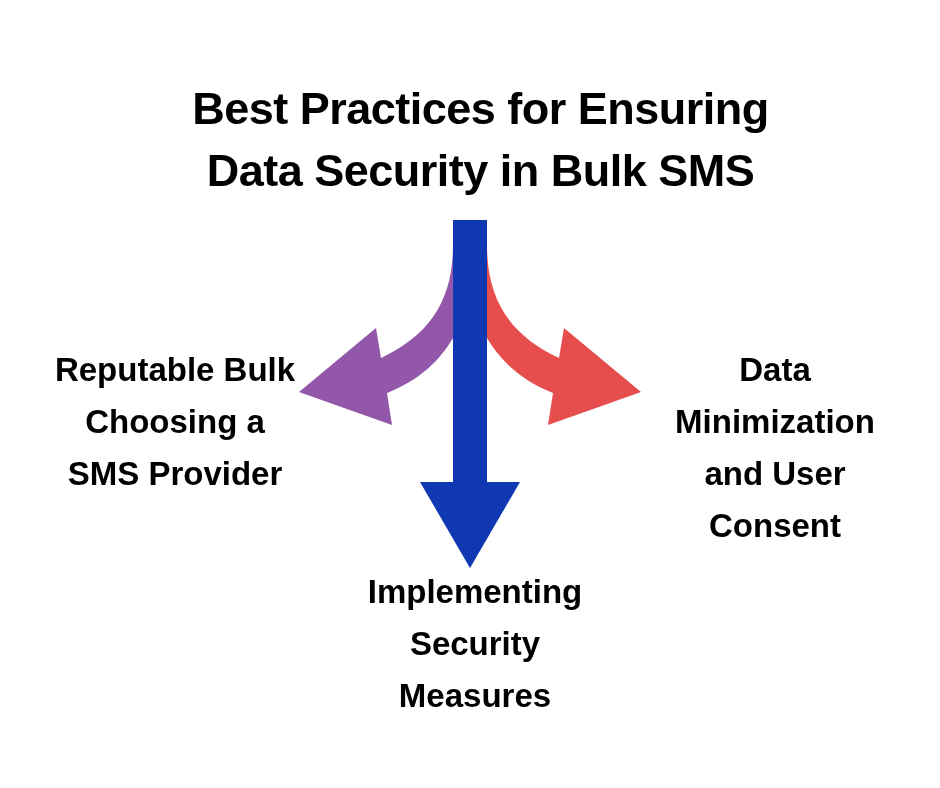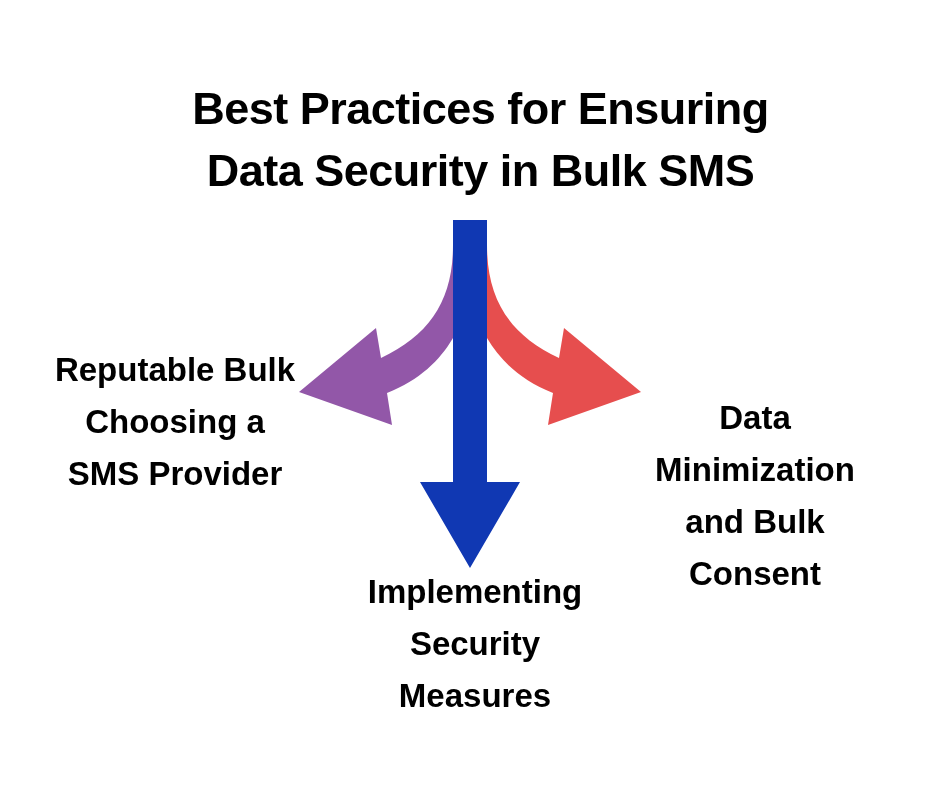--- a/index.html
+++ b/index.html
@@ -29,21 +29,21 @@
     .title span { display: block; padding-left: 21px; }
     .label {
       position: absolute;
       text-align: center;
       font-weight: bold;
       font-size: 33px;
       line-height: 52px;
     }
     .label span { display: block; }
     #label-left { left: 20px; top: 344px; width: 310px; }
-    #label-right { left: 620px; top: 344px; width: 270px; margin-top: 48px; }
+    #label-right { left: 640px; top: 344px; width: 270px; }
     #label-bottom { left: 325px; top: 566px; width: 300px; }
     svg.arrows {
       position: absolute;
       left: 0;
       top: 0;
       width: 940px;
       height: 788px;
     }
   </style>
 </head>
@@ -86,21 +86,21 @@
 
 <div class="label" id="label-left">
   <span>Reputable Bulk</span>
   <span>Choosing a</span>
   <span>SMS Provider</span>
 </div>
 
 <div class="label" id="label-right">
   <span>Data</span>
   <span>Minimization</span>
-  <span>and Bulk</span>
+  <span>and User</span>
   <span>Consent</span>
 </div>
 
 <div class="label" id="label-bottom">
   <span>Implementing</span>
   <span>Security</span>
   <span>Measures</span>
 </div>
 
 </body></html>

